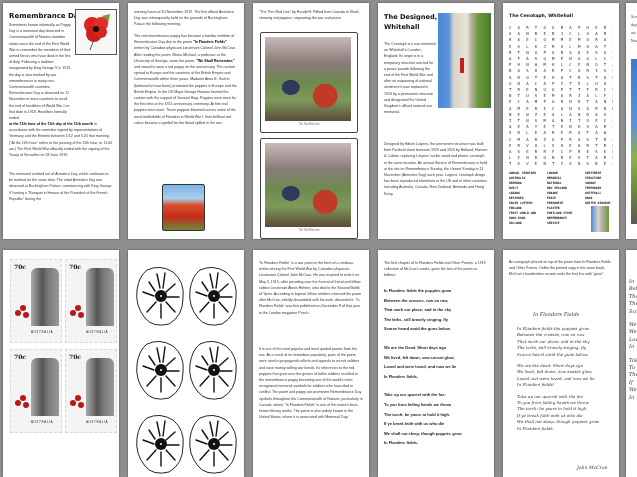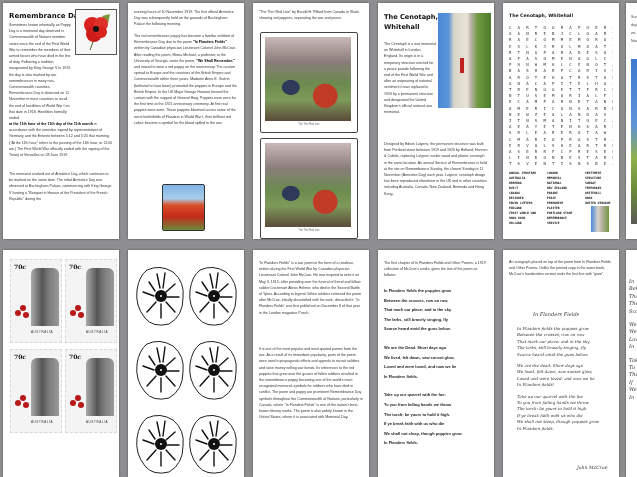--- a/index.html
+++ b/index.html
@@ -75,21 +75,21 @@
     <div class="caption" style="position:absolute;left:0;right:0;top:90px;">The Thin Red Line</div>
   </div>
   <div style="position:absolute;left:7px;top:135px;width:96px;height:99px;border:1px solid #444;border-radius:2px;background:#fff;">
     <div style="position:absolute;left:4px;top:4px;width:86px;height:84px;background:radial-gradient(ellipse at 30% 60%, #2f3a5a 0 10%, transparent 11%), radial-gradient(ellipse at 70% 70%, #c13a26 0 14%, transparent 15%), linear-gradient(#c9b8b8 0%, #8a7d7a 30%, #6c8a4e 55%, #7e9a5a 75%, #5a4a3a 100%);"></div>
     <div class="caption" style="position:absolute;left:0;right:0;top:90px;">The Thin Red Line</div>
   </div>
 </div>
 
 <div class="page" style="left:378px;top:3px;width:116px;height:236px;">
   <div class="title" style="position:absolute;left:6px;top:9px;font-size:6.6px;line-height:10px;">
-    <div>The Cenotaph,</div>
+    <div>The Designed,</div>
     <div>Whitehall</div>
   </div>
   <div style="position:absolute;left:60px;top:10px;width:53px;height:95px;background:linear-gradient(90deg,#4b87d6 0%, #5a94d8 20%, #d9d4c8 30%, #e8e3d6 55%, #b8b2a6 62%, #6f9a3e 75%, #4a7a2c 100%);">
     <div style="position:absolute;left:22px;top:45px;width:4px;height:15px;background:#c02020;"></div>
   </div>
   <p class="ptxt" style="position:absolute;left:6px;top:38px;width:52px;height:80px;overflow:hidden;">The Cenotaph is a war memorial on Whitehall in London, England. Its origin is in a temporary structure erected for a peace parade following the end of the First World War and after an outpouring of national sentiment it was replaced in 1920 by a permanent structure and designated the United Kingdom's official national war memorial.</p>
   <p class="ptxt" style="position:absolute;left:6px;top:138px;width:104px;height:90px;overflow:hidden;">Designed by Edwin Lutyens, the permanent structure was built from Portland stone between 1919 and 1920 by Holland, Hannen &amp; Cubitts, replacing Lutyens' earlier wood and plaster cenotaph in the same location. An annual Service of Remembrance is held at the site on Remembrance Sunday, the closest Sunday to 11 November (Armistice Day) each year. Lutyens' cenotaph design has been reproduced elsewhere in the UK and in other countries including Australia, Canada, New Zealand, Bermuda and Hong Kong.</p>
 </div>
 
 <div class="page" style="left:503px;top:3px;width:116px;height:236px;">

